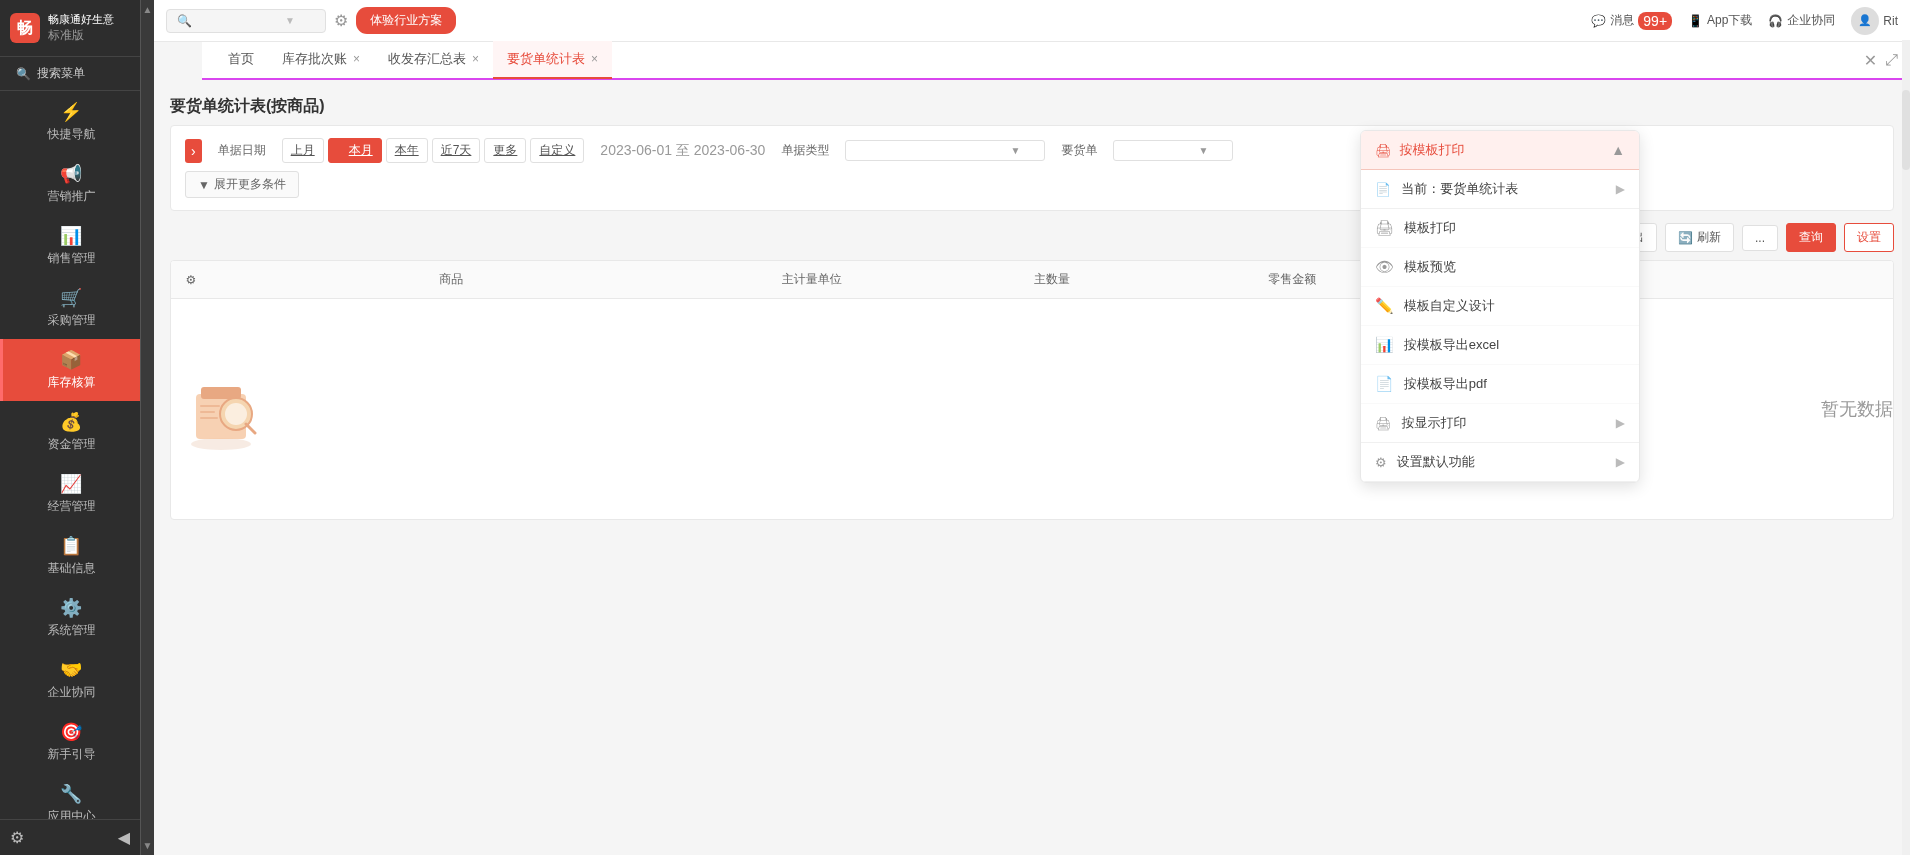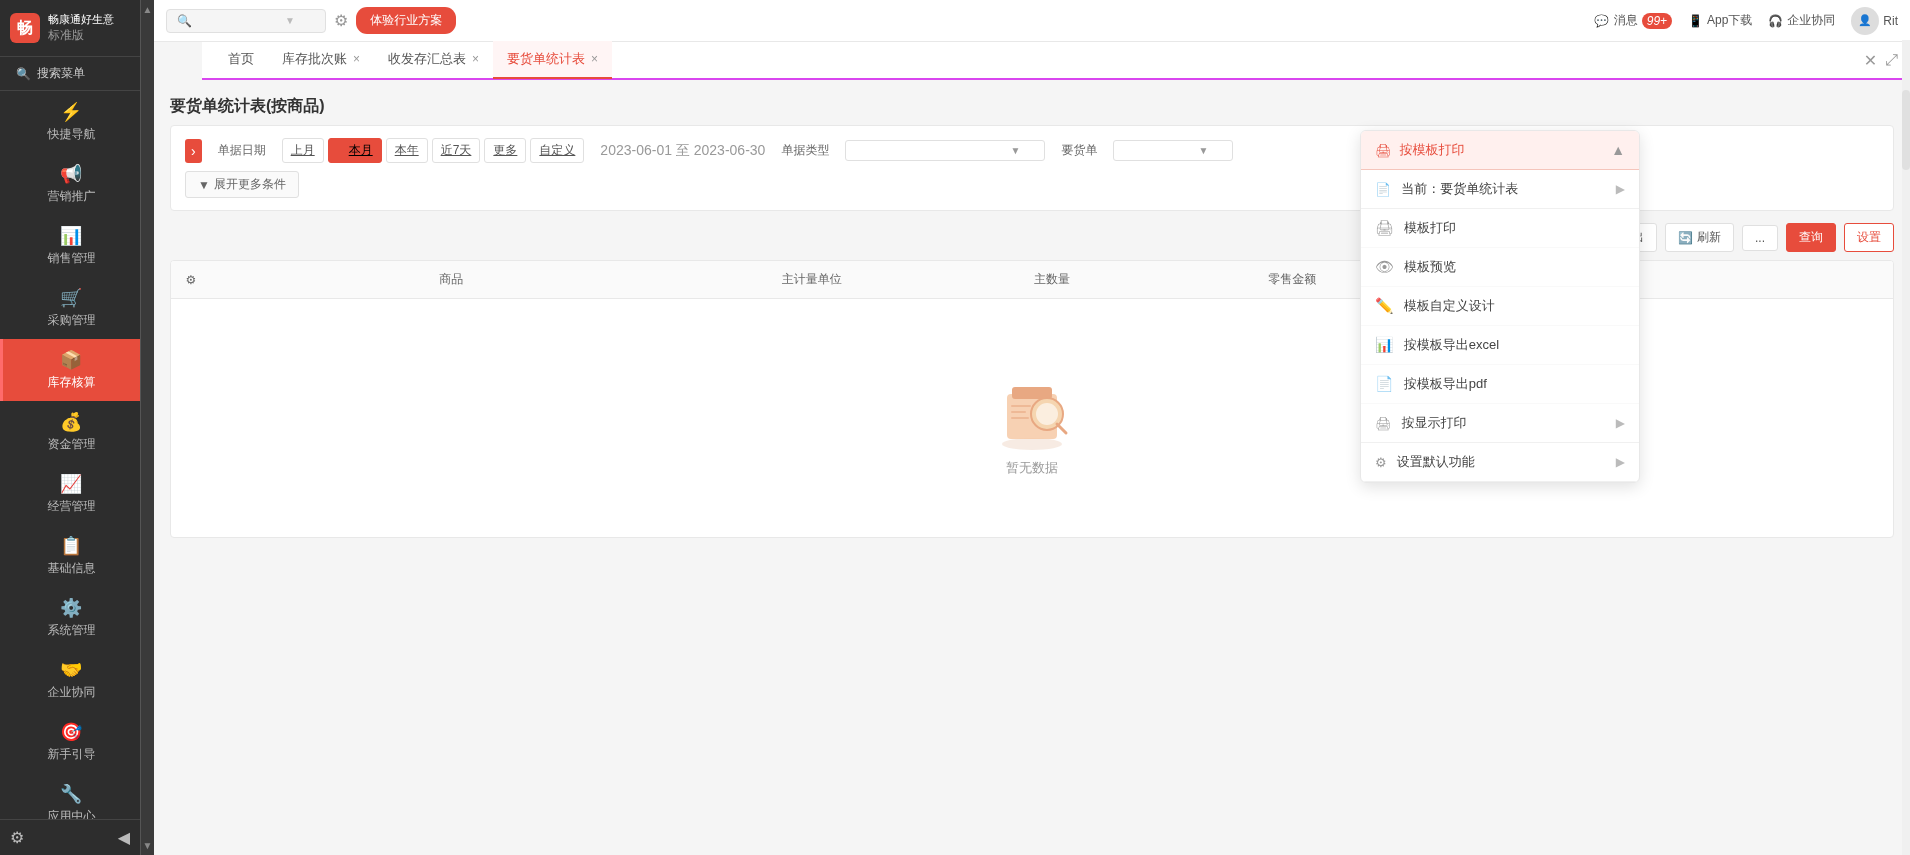--- a/index.html
+++ b/index.html
@@ -109,25 +109,24 @@
       border-radius: 11px;
       font-size: 12px;
       cursor: pointer;
     }
     .topbar-right { display: flex; align-items: center; gap: 16px; }
     .topbar-right-item { display: flex; align-items: center; gap: 4px; color: #555; font-size: 12px; cursor: pointer; }
     .badge {
       background: #e74c3c;
       color: white;
       border-radius: 8px;
-      font-size: 12px;
+      font-size: 14px;
       padding: 1px 5px;
       min-width: 18px;
       text-align: center;
-      font-style: italic;
     }
     .avatar { width: 28px; height: 28px; border-radius: 50%; background: #ccc; }
 
     
     .tabs {
       background: #fff;
       display: flex;
       align-items: center;
       border-bottom: 2px solid #d946ef;
       padding: 0 12px;
@@ -185,21 +184,21 @@
       border: 1px solid #e0e0e0;
       background: #fff;
       border-radius: 3px;
       font-size: 12px;
       color: #555;
       cursor: pointer;
       text-decoration: underline;
     }
     .date-btn.active {
       background: #e74c3c;
-      color: #000000;
+      color: #ffffff;
       border-color: #e74c3c;
       padding-left: 20px;
     }
     .date-range { font-size: 14px; color: #999; }
     .select-box {
       border: 1px solid #e0e0e0;
       border-radius: 3px;
       padding: 4px 24px 4px 8px;
       font-size: 12px;
       color: #555;
@@ -275,26 +274,25 @@
       text-align: center;
       font-size: 12px;
       color: #666;
       font-weight: 500;
     }
     .th:first-child { flex: 0 0 40px; }
     .th.product { flex: 2; }
     
     .table-empty {
       display: flex;
-      flex-direction: column;
       align-items: center;
       justify-content: space-between;
       padding: 60px 0;
       color: #999;
-      font-size: 13px;
+      font-size: 18px;
     }
     .dropdown-menu {
       position: fixed;
       top: 130px;
       right: 270px;
       width: 280px;
       background: #fff;
       border: 1px solid #e8e8e8;
       border-radius: 6px;
       box-shadow: 0 4px 16px rgba(0,0,0,0.12);

